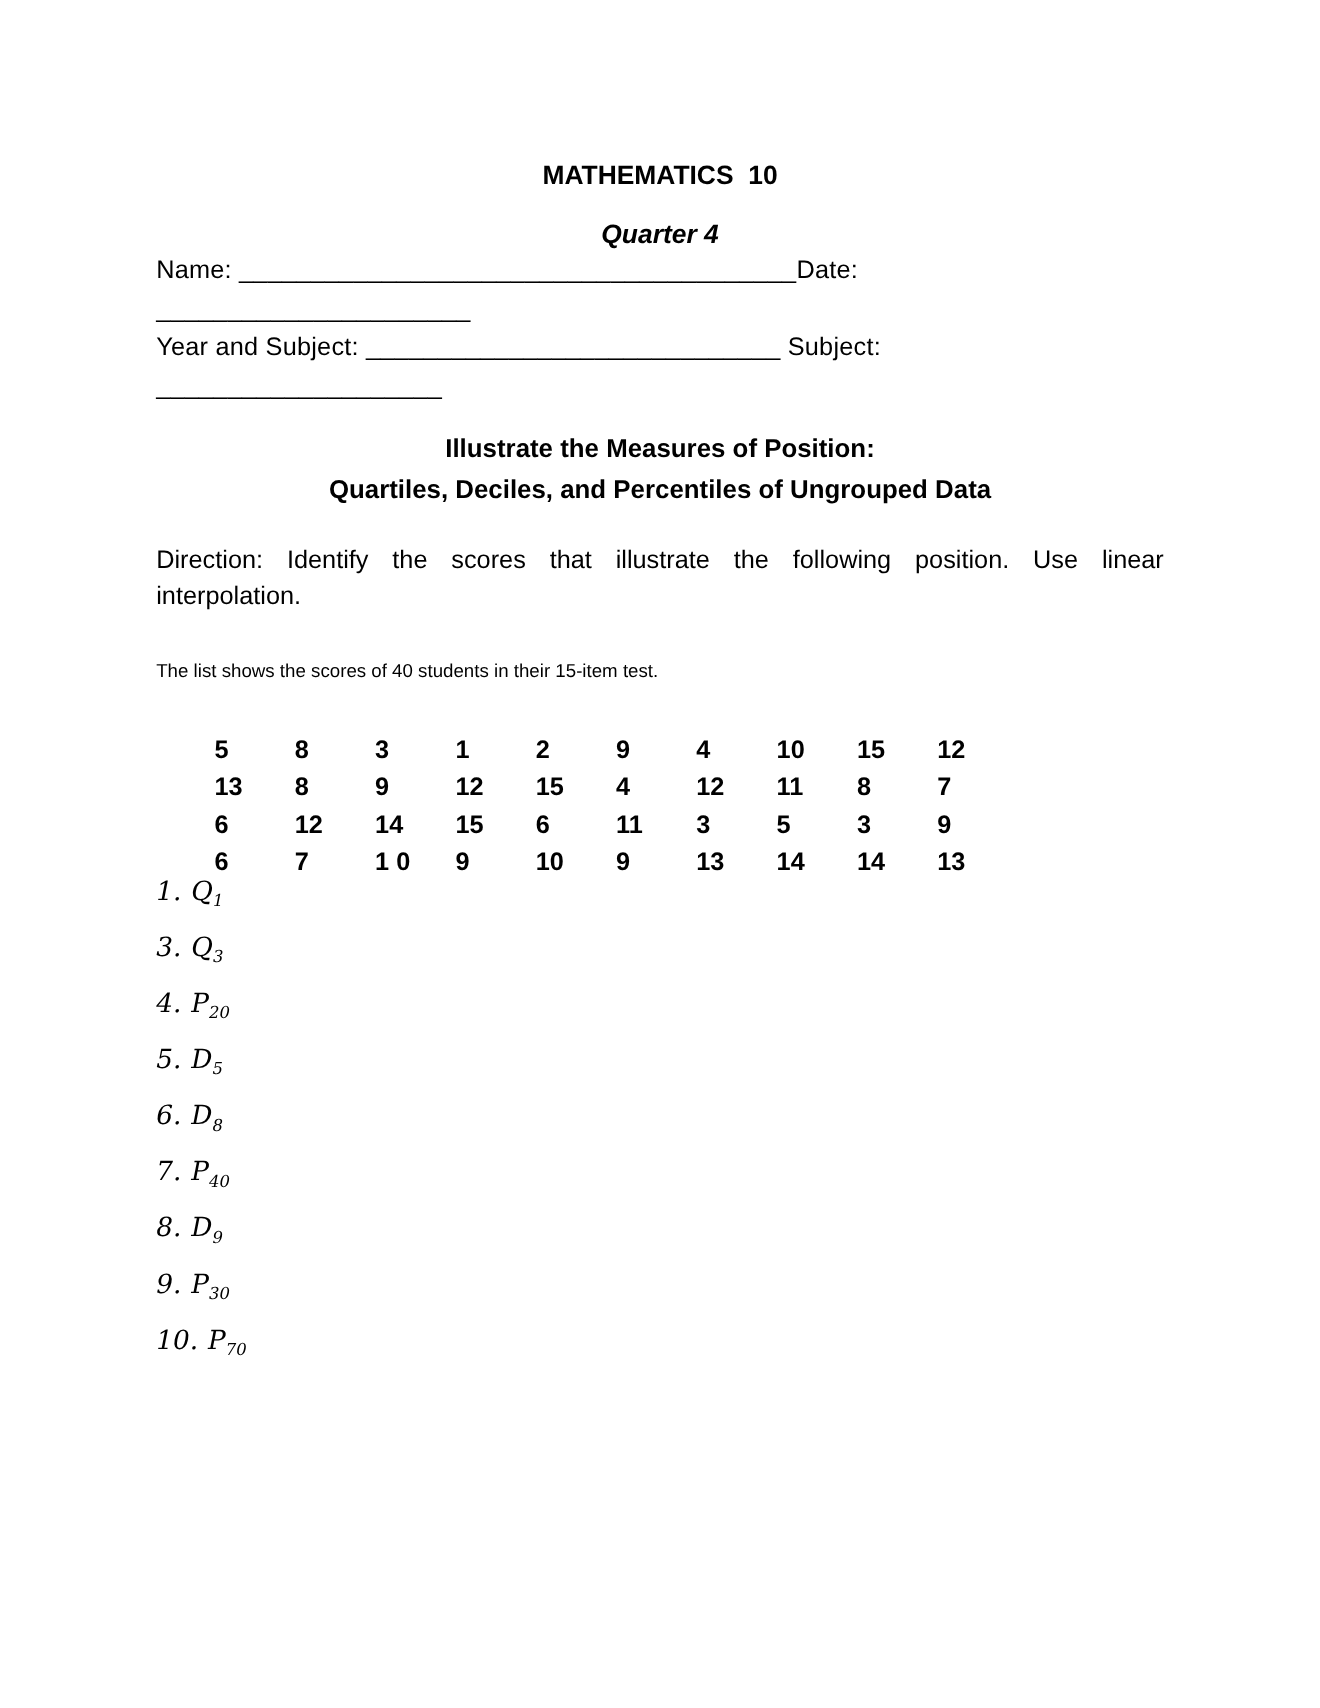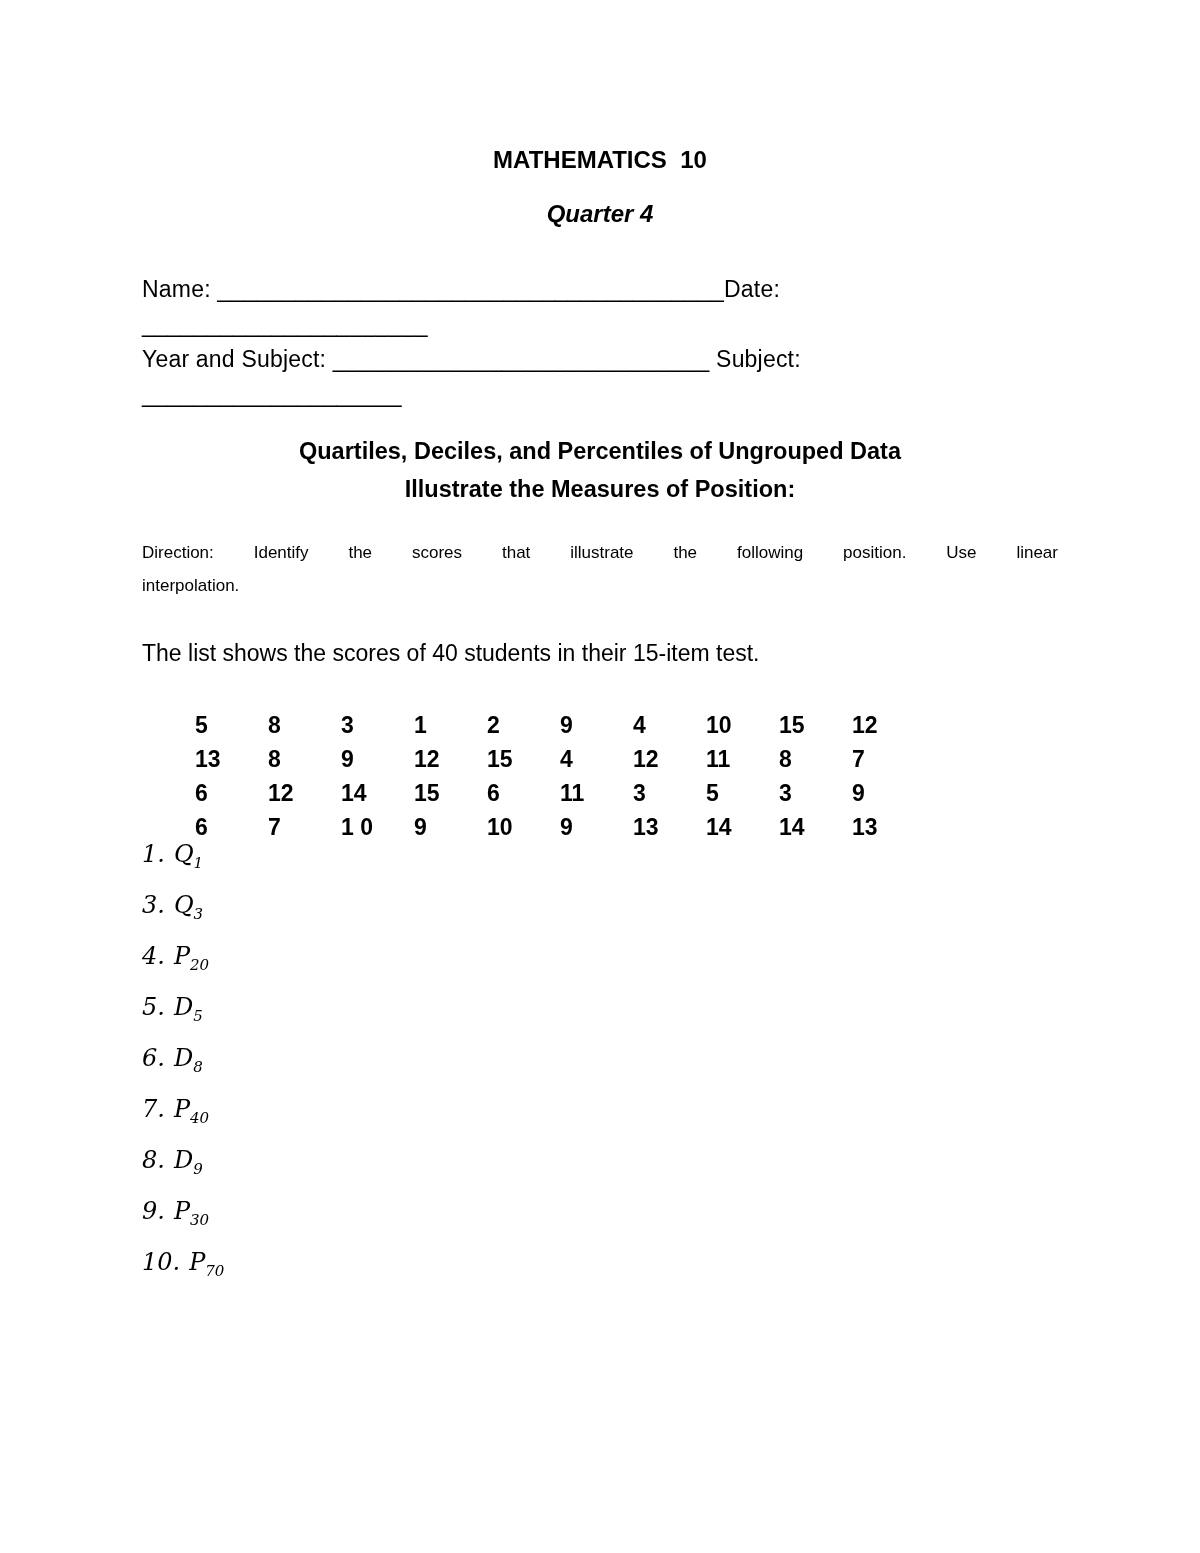--- a/index.html
+++ b/index.html
@@ -19,47 +19,46 @@
   .title, .subtitle {
     margin: 0;
     text-align: center;
     font-size: 24px;
     font-weight: bold;
     line-height: 28px;
     white-space: pre-wrap;
   }
   .subtitle { margin-top: 26px; font-style: italic; }
   .fields {
-    margin-top: 44px;
     font-size: 23px;
   }
   .field-line {
     white-space: pre-wrap;
     line-height: 35px;
     letter-spacing: 0.2px;
   }
   .activity-heading {
     margin-top: 20px;
     text-align: center;
     font-weight: bold;
     font-size: 23.5px;
     line-height: 38px;
   }
   .direction {
     margin-top: 28px;
-    font-size: 17px;
+    font-size: 23px;
     line-height: 33px;
   }
   .direction-line1 {
     text-align: justify;
     text-align-last: justify;
   }
   .intro {
     margin-top: 35px;
-    font-size: 23px;
+    font-size: 17px;
     line-height: 33px;
   }
   .scores {
     margin: 43px 0 0 53px;
     display: grid;
     grid-template-columns: repeat(10, 73px);
     row-gap: 10px;
     font-size: 23px;
     font-weight: bold;
     line-height: 24px;
@@ -88,22 +87,22 @@
 
     <h1 class="title">MATHEMATICS  10</h1>
     <h2 class="subtitle">Quarter 4</h2>
 
     <div class="fields">
       <div class="field-line"><span>Name: </span><span>_______________________________________</span><span>Date: </span><span>______________________</span></div>
       <div class="field-line"><span>Year and Subject: </span><span>_____________________________</span><span> Subject: </span><span>____________________</span></div>
     </div>
 
     <div class="activity-heading">
+      <div>Illustrate the Measures of Position:</div>
       <div>Quartiles, Deciles, and Percentiles of Ungrouped Data</div>
-      <div>Illustrate the Measures of Position:</div>
     </div>
 
     <div class="direction">
       <div class="direction-line1">Direction: Identify the scores that illustrate the following position. Use linear</div>
       <div>interpolation.</div>
     </div>
 
     <div class="intro">The list shows the scores of 40 students in their 15-item test.</div>
 
     <div class="scores">

